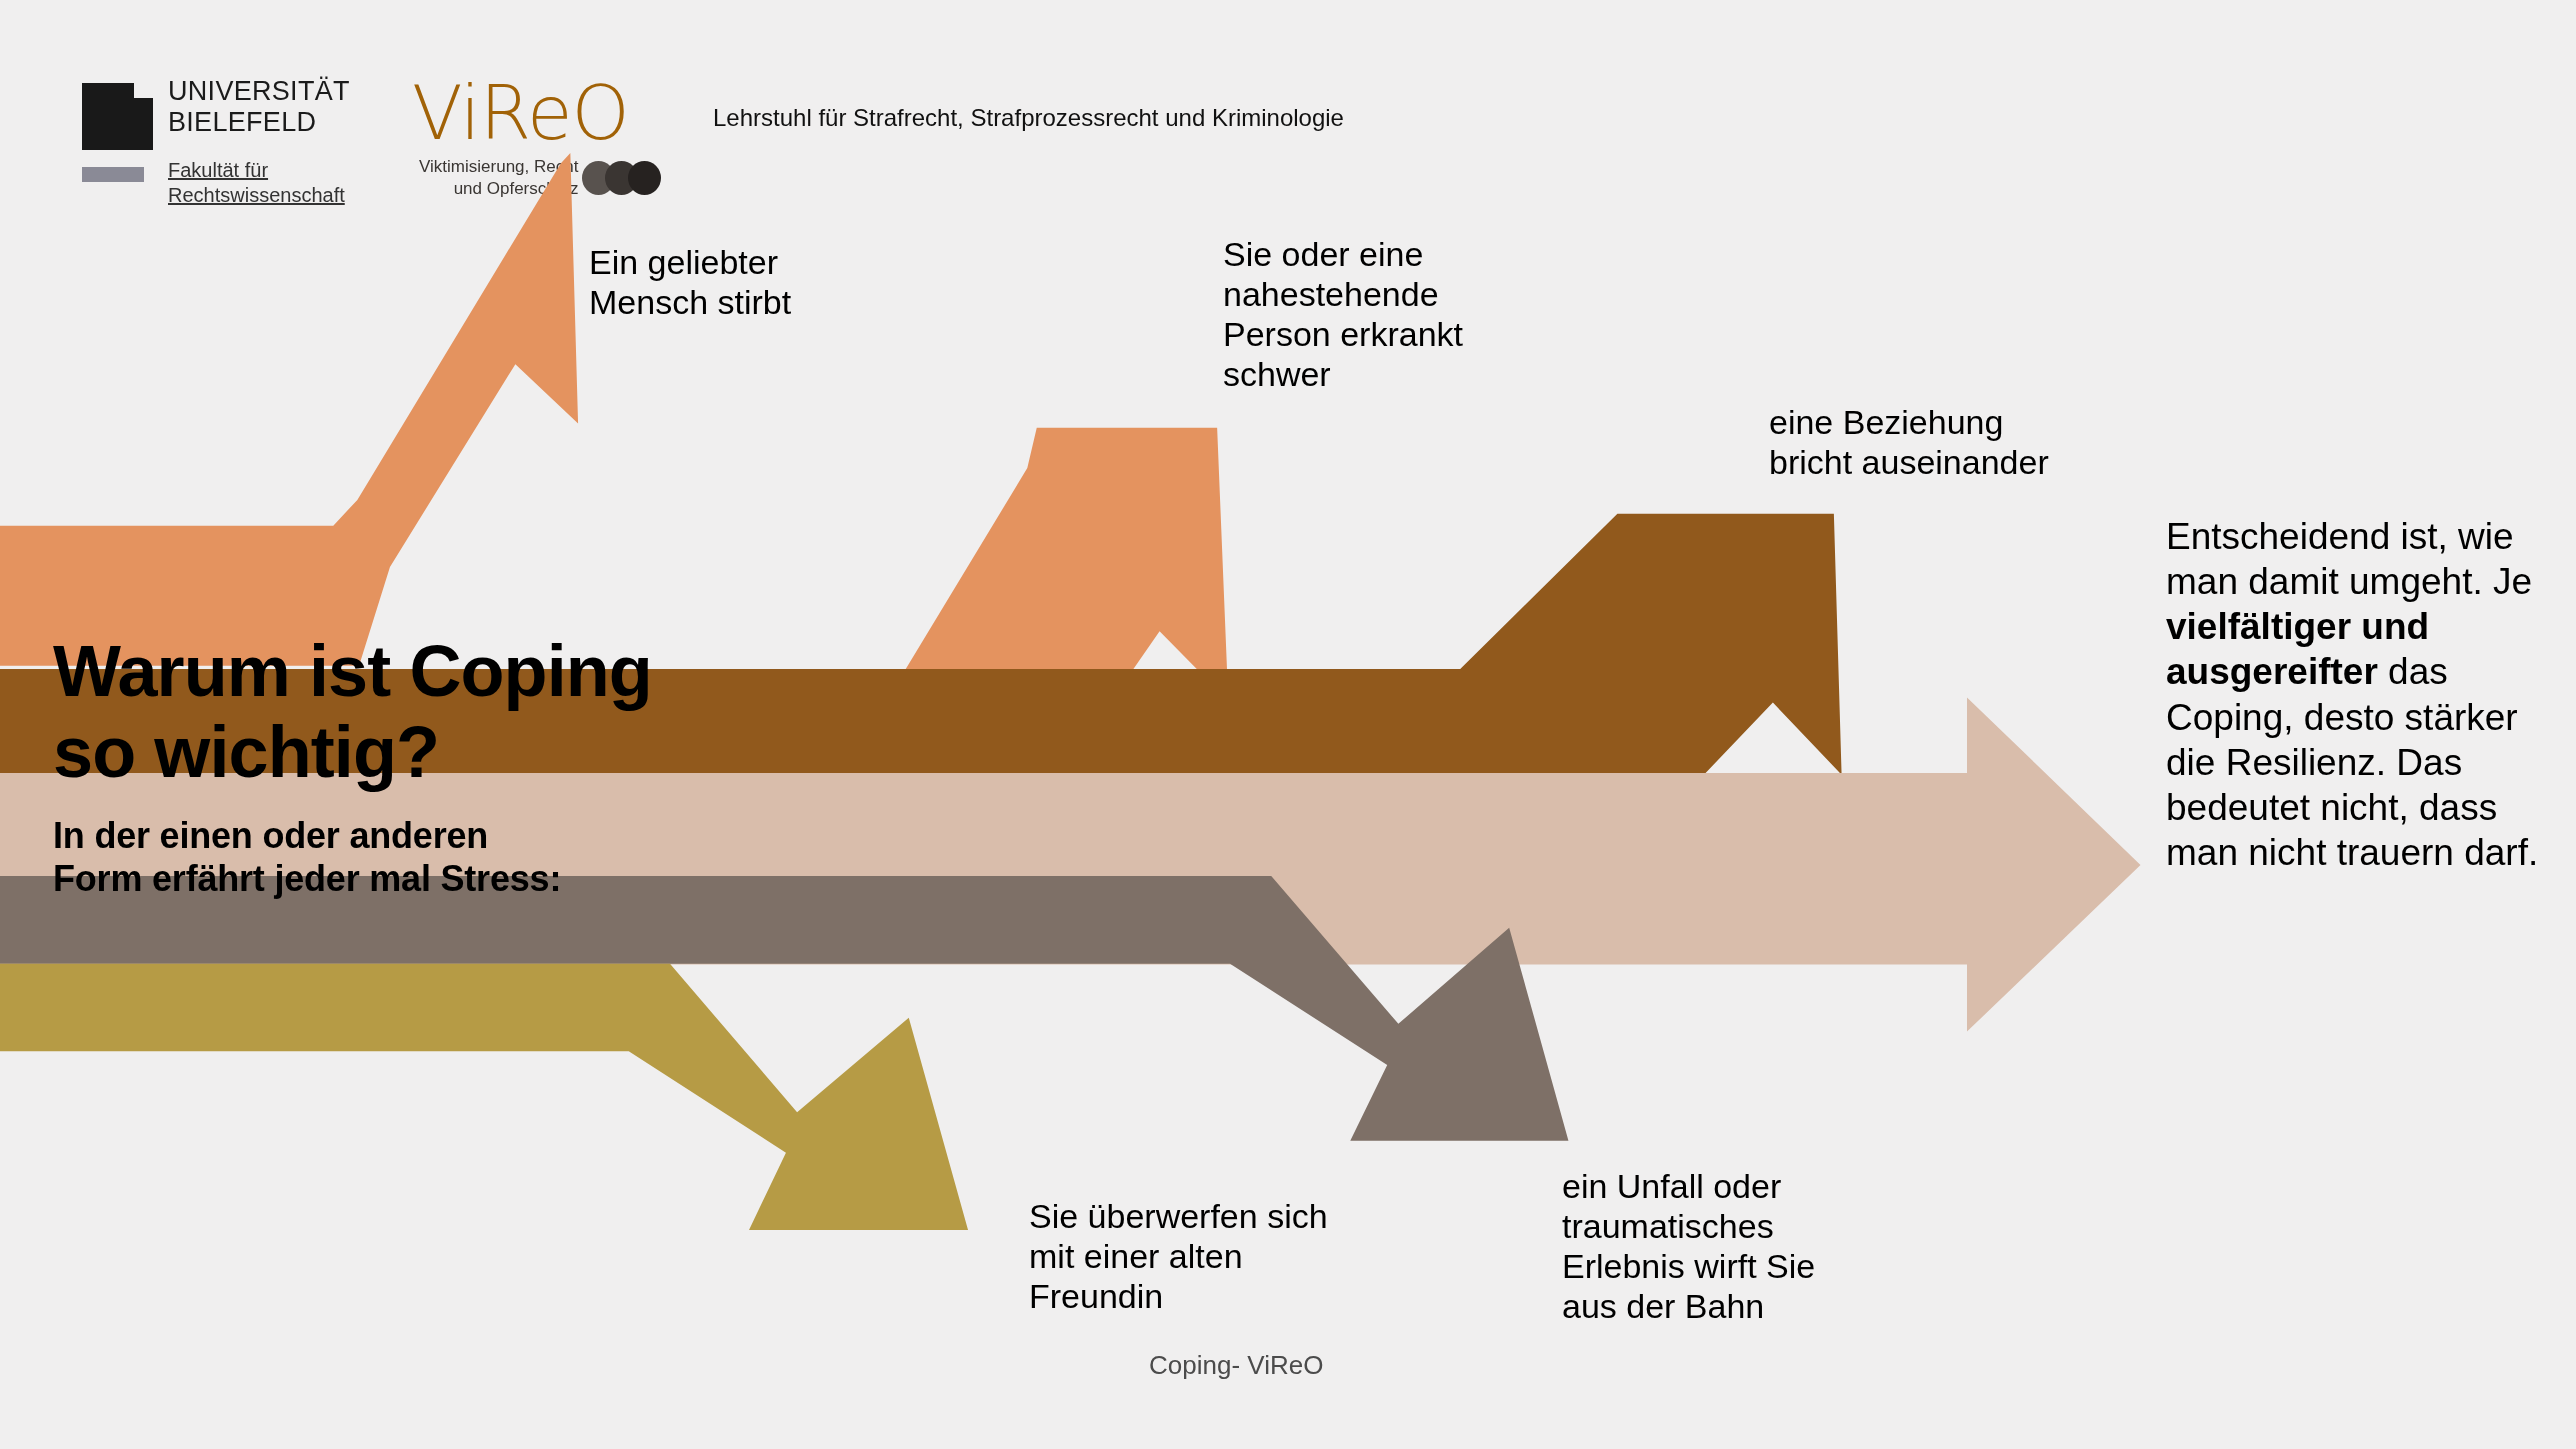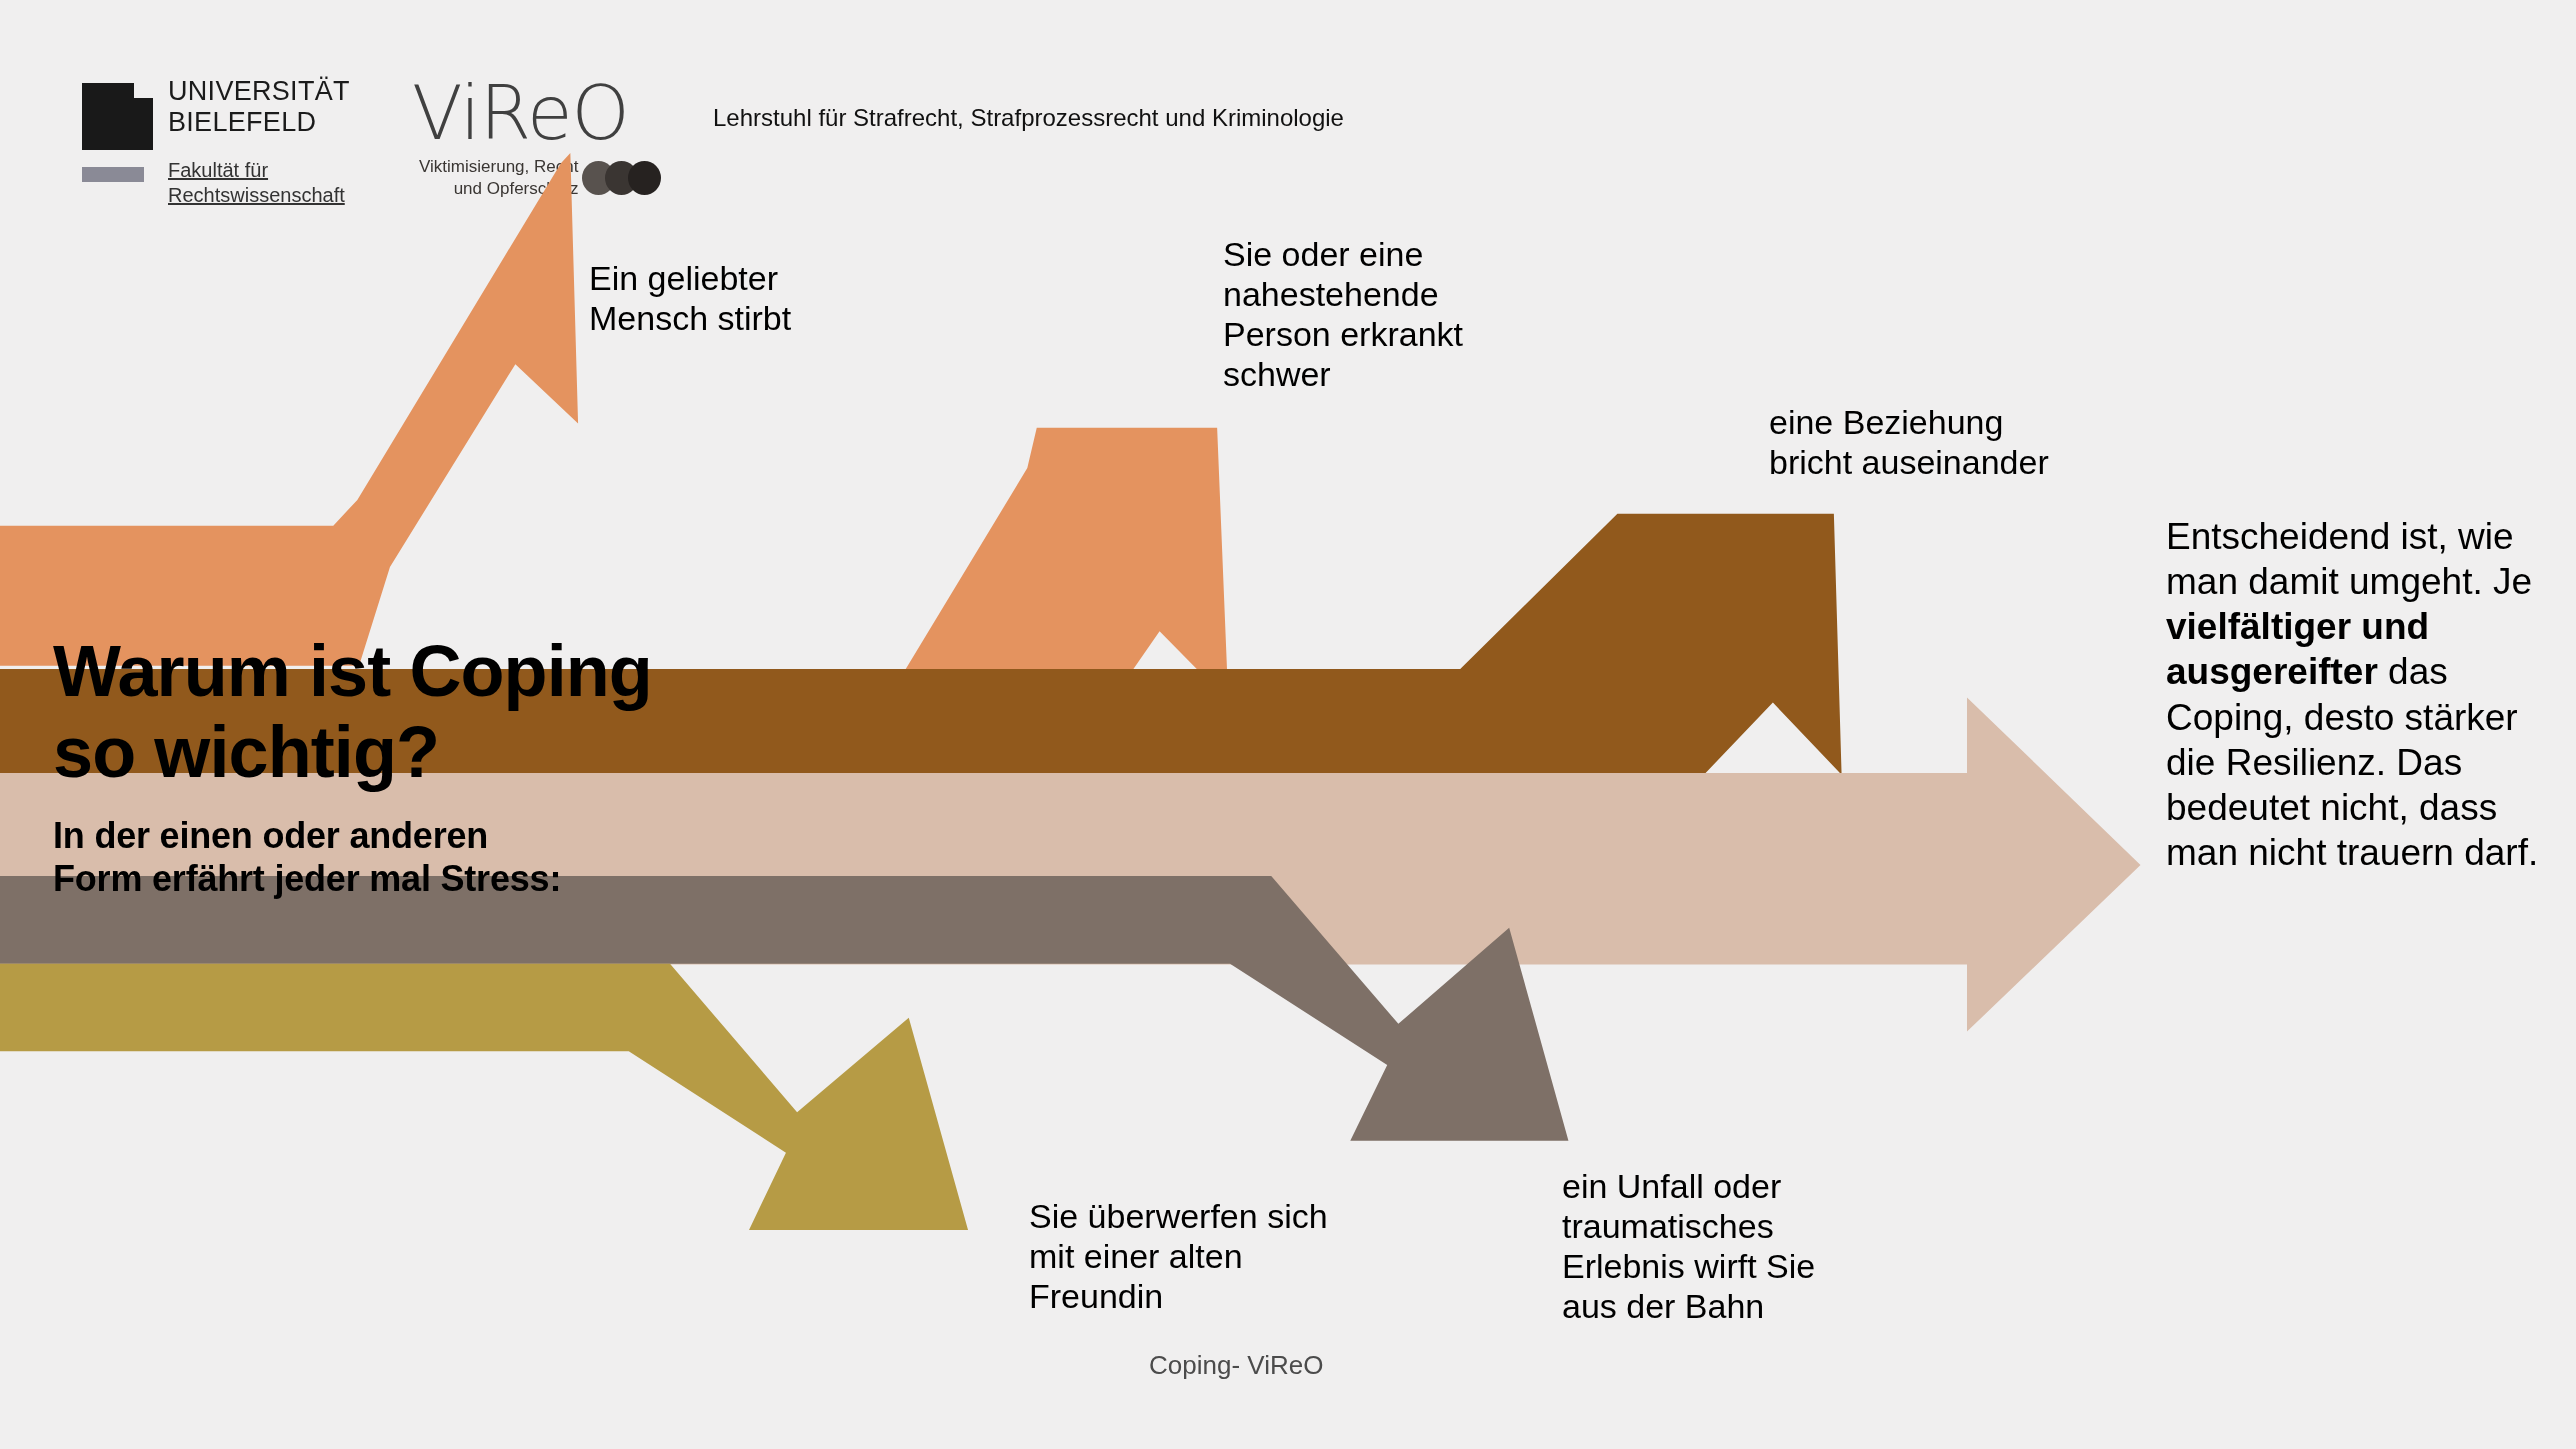--- a/index.html
+++ b/index.html
@@ -80,21 +80,21 @@
     top: 77px;
     width: 258px;
     height: 129px;
   }
   #vireo-word {
     position: absolute;
     left: 0; top: -6.9px;
     font-size: 74px;
     font-weight: 300;
     letter-spacing: -0.9px;
-    color: #404040;
+    color: #a16207;
     font-family: "DejaVu Sans", sans-serif;
   }
   #vireo-sub {
     position: absolute;
     left: 3.4px; top: 79px;
     width: 163px;
     text-align: right;
     font-size: 17px;
     line-height: 1.3;
     color: #3a3633;
@@ -132,21 +132,21 @@
   }
 
   
   .label {
     position: absolute;
     color: #000;
     font-size: 34px;
     line-height: 1.18;
     white-space: pre-line;
   }
-  #label-tod       { left: 589px;  top: 242px; margin-top: 16px; }
+  #label-tod       { left: 589px;  top: 242px; }
   #label-krankheit { left: 1223px; top: 234px; }
   #label-beziehung { left: 1769px; top: 402px; }
   #label-freundin  { left: 1029px; top: 1196px; }
   #label-unfall    { left: 1562px; top: 1166px; }
 
   
   #headline {
     position: absolute;
     left: 53px;
     top: 631px;

